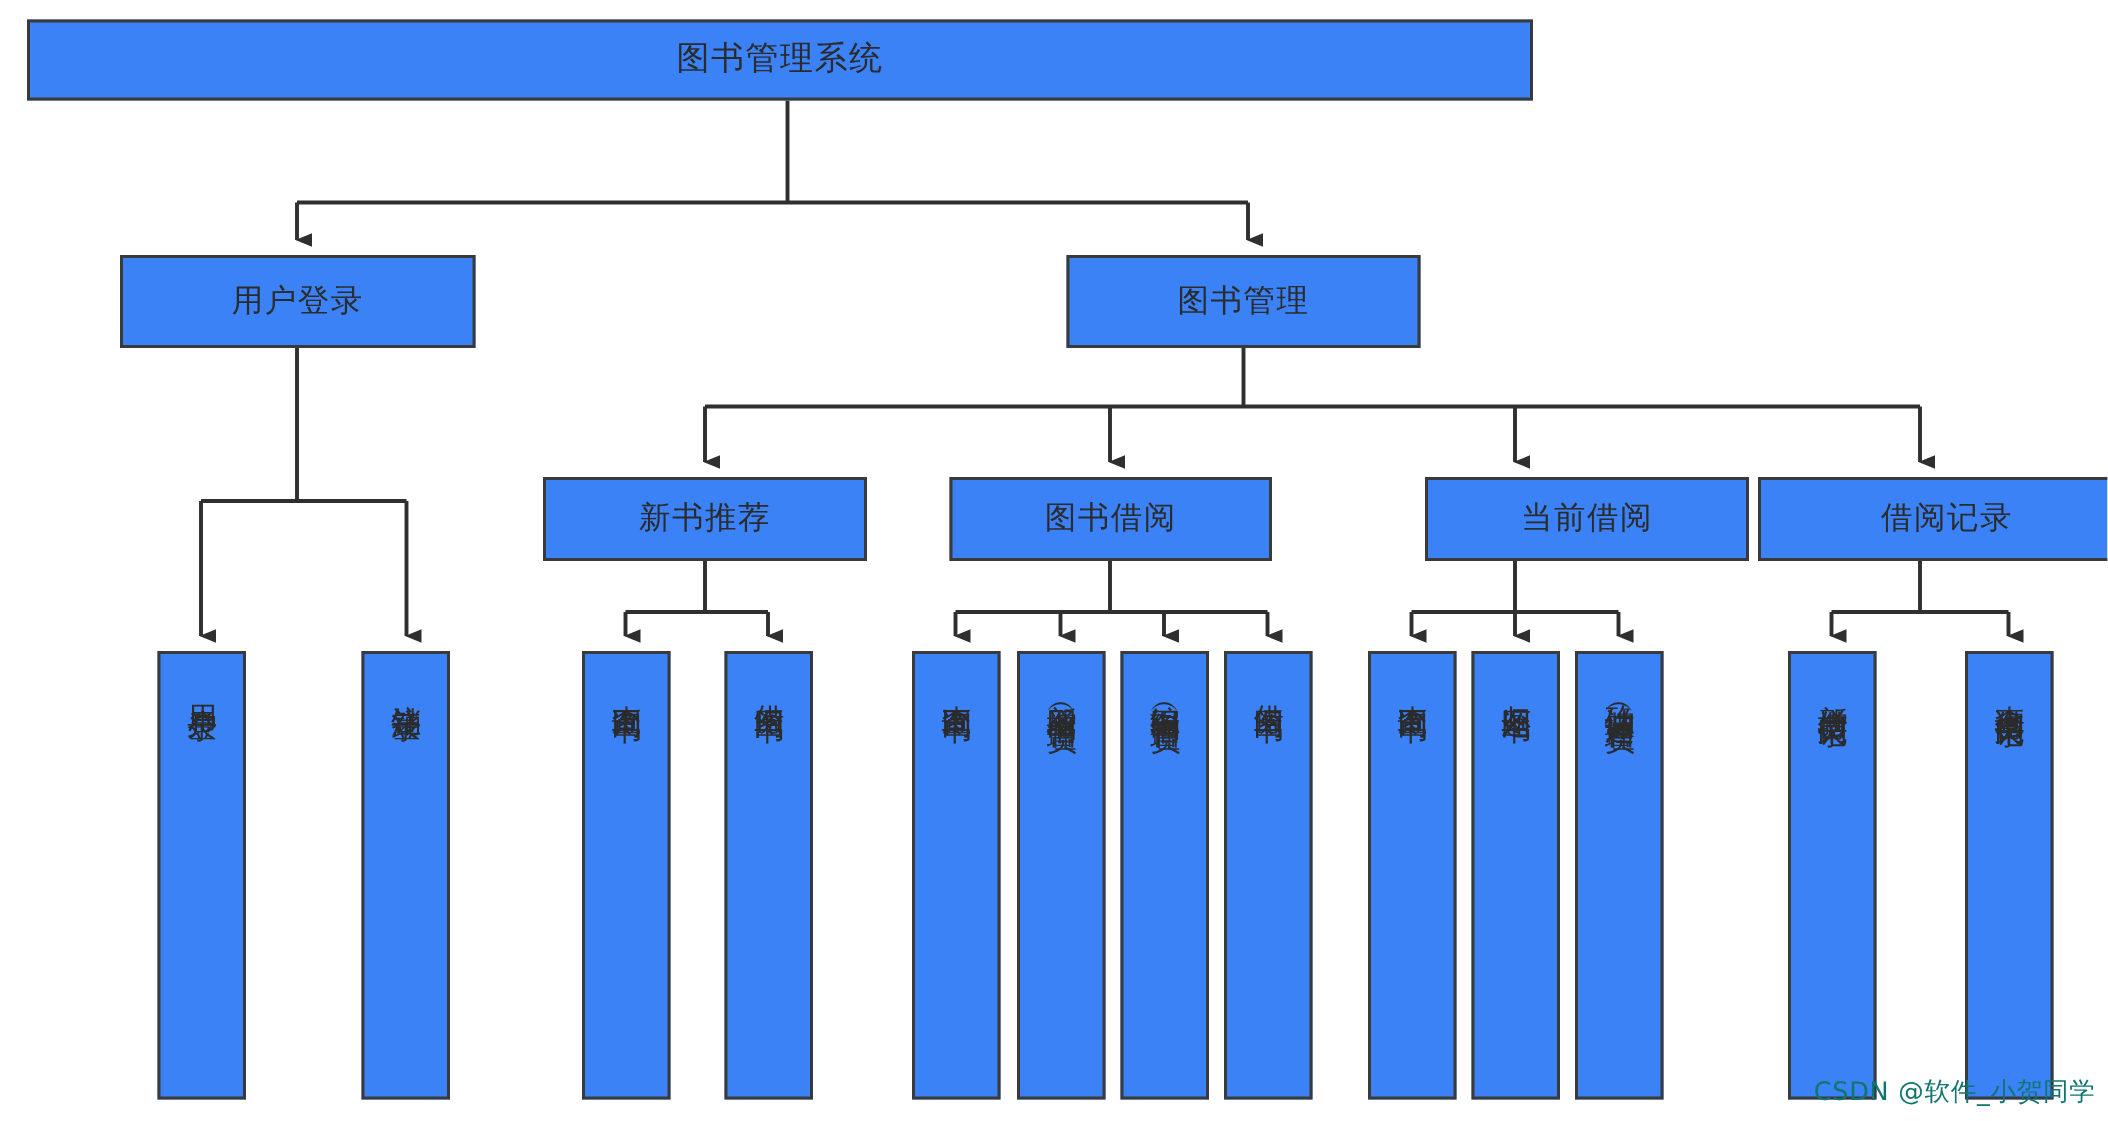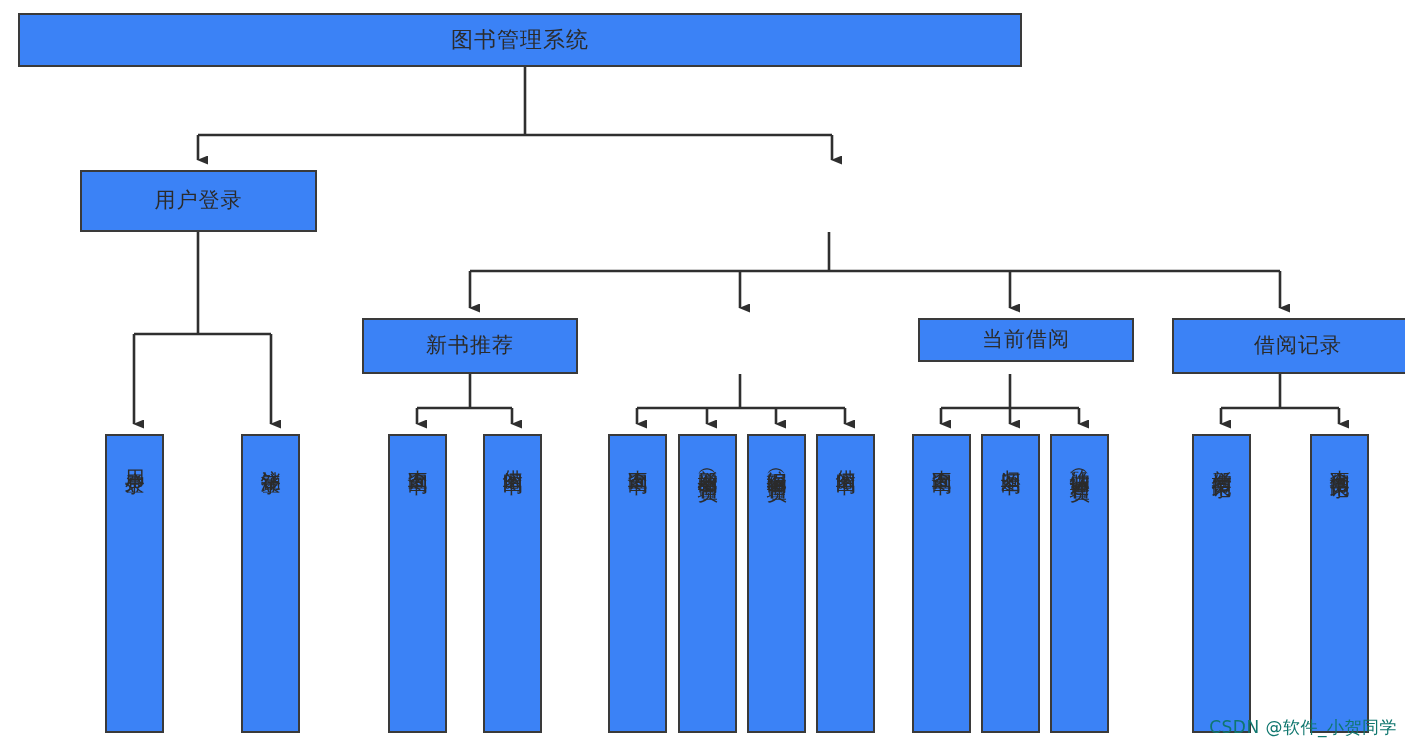--- a/index.html
+++ b/index.html
@@ -118,23 +118,25 @@
       <path d="M1280,374 L1280,408"></path>
       <path d="M1221,408 L1339,408"></path>
       <path d="M1221,408 L1221,424" marker-end="url(#arrow)"></path>
       <path d="M1339,408 L1339,424" marker-end="url(#arrow)"></path>
     </g>
   </svg>
 
   <div class="node horiz root" style="left:18px; top:13px; width:1004px; height:54px;">图书管理系统</div>
 
   <div class="node horiz" style="left:80px; top:170px; width:237px; height:62px;">用户登录</div>
+  <div class="node horiz" style="left:711px; top:170px; width:236px; height:62px;">图书管理</div>
 
   <div class="node horiz" style="left:362px; top:318px; width:216px; height:56px;">新书推荐</div>
-  <div class="node horiz" style="left:918px; top:318px; width:216px; height:44px;">当前借阅</div>
+  <div class="node horiz" style="left:633px; top:318px; width:215px; height:56px;">图书借阅</div>
+  <div class="node horiz" style="left:950px; top:318px; width:216px; height:56px;">当前借阅</div>
   <div class="node horiz" style="left:1172px; top:318px; width:252px; height:56px;">借阅记录</div>
 
   <div class="node leaf" style="left:105px; top:434px; width:59px; height:299px;">用户登录</div>
   <div class="node leaf" style="left:241px; top:434px; width:59px; height:299px;">注销登录</div>
 
   <div class="node leaf" style="left:388px; top:434px; width:59px; height:299px;">查询图书</div>
   <div class="node leaf" style="left:483px; top:434px; width:59px; height:299px;">借阅图书</div>
 
   <div class="node leaf" style="left:608px; top:434px; width:59px; height:299px;">查询图书</div>
   <div class="node leaf" style="left:678px; top:434px; width:59px; height:299px;">新增图书（管理员）</div>

